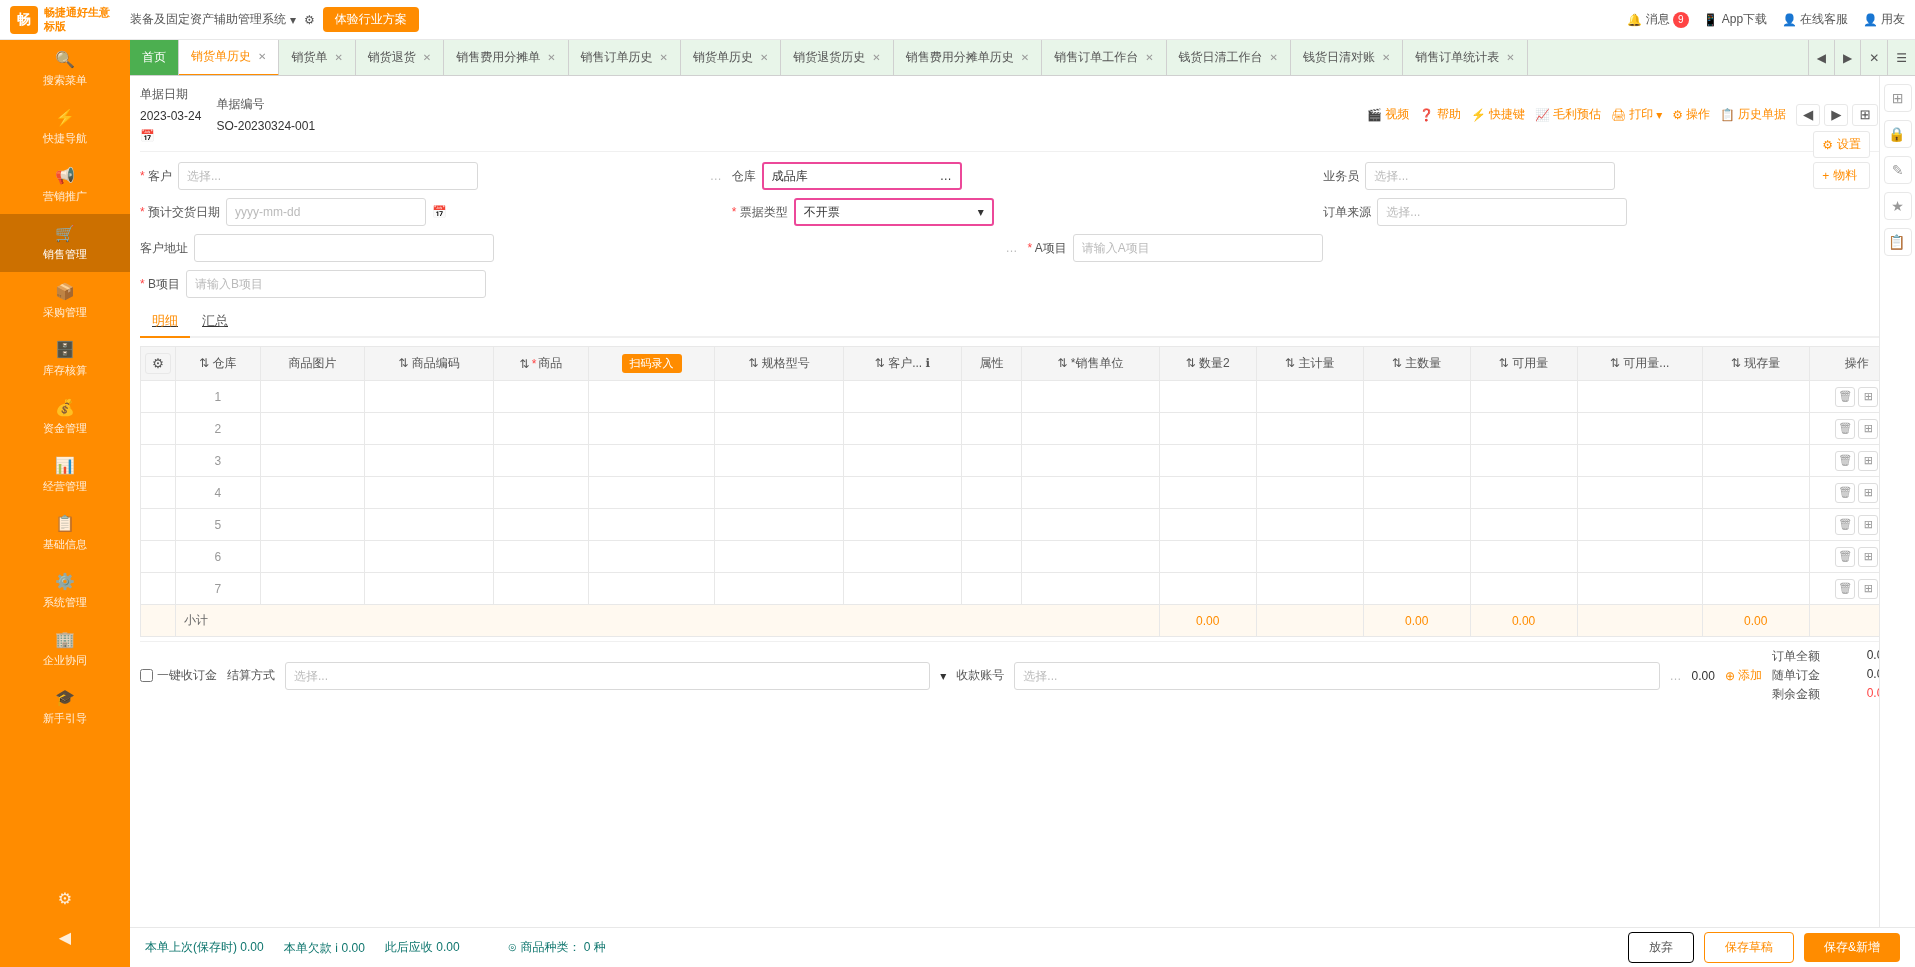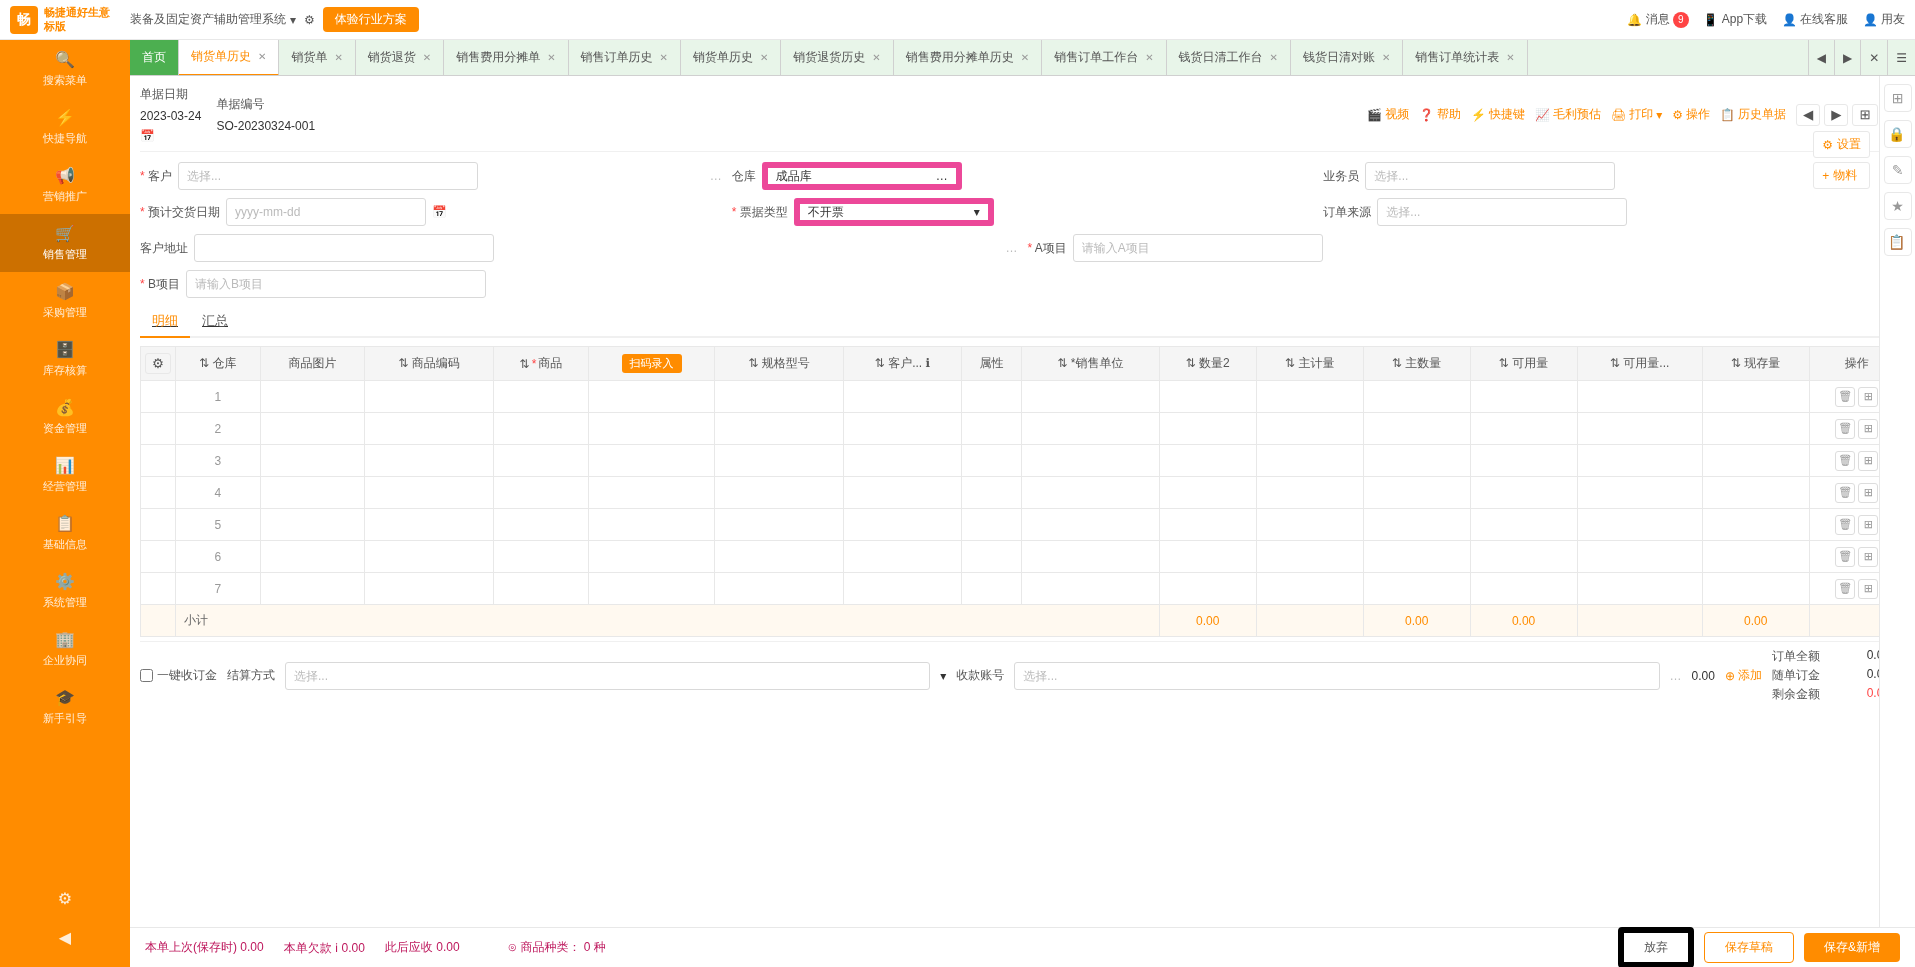--- a/index.html
+++ b/index.html
@@ -45,21 +45,21 @@
     .header-actions { margin-left: auto; display: flex; align-items: center; gap: 10px; font-size: 12px; color: #ff8c00; cursor: pointer; }
     .header-action-item { display: flex; align-items: center; gap: 3px; }
 
     
     .form-row { display: flex; align-items: center; gap: 10px; margin-bottom: 8px; }
     .form-field { display: flex; align-items: center; gap: 6px; flex: 1; }
     .field-label { color: #555; font-size: 12px; white-space: nowrap; }
     .field-label.required::before { content: '* '; color: #f44; }
     .field-input { flex: 1; height: 28px; border: 1px solid #d9d9d9; border-radius: 3px; padding: 0 8px; font-size: 12px; color: #333; background: #fff; outline: none; }
     .field-input::placeholder { color: #bbb; }
-    .field-select { display: flex; align-items: center; gap: 20px; flex: 1; height: 28px; border: 6px solid #ec4899; border-radius: 3px; padding: 0 8px; font-size: 12px; background: #fff; cursor: pointer; }
+    .field-select { display: flex; align-items: center; gap: 20px; flex: 1; height: 28px; border: 2px solid #ec4899; border-radius: 3px; padding: 0 8px; font-size: 12px; background: #fff; cursor: pointer; }
     .field-dots { color: #bbb; margin-left: auto; }
 
     
     .detail-tabs { display: flex; margin-bottom: 8px; border-bottom: 2px solid #f0f0f0; text-decoration: underline; }
     .detail-tab { padding: 6px 12px; cursor: pointer; font-size: 13px; color: #555; border-bottom: 2px solid transparent; margin-bottom: -2px; }
     .detail-tab.active { color: #ff8c00; border-bottom-color: #ff8c00; font-weight: 500; }
 
     
     .data-table { width: 100%; border-collapse: collapse; font-size: 12px; }
     .data-table th { background: #f5f5f5; border: 1px solid #e8e8e8; padding: 6px 4px; text-align: center; color: #555; font-weight: normal; white-space: nowrap; }
@@ -75,23 +75,23 @@
     .footer-form { display: flex; align-items: center; gap: 10px; padding: 6px 0; border-top: 1px solid #f0f0f0; }
     .checkbox-label { display: flex; align-items: center; gap: 4px; font-size: 12px; color: #555; cursor: pointer; }
     .add-btn { color: #ff8c00; cursor: pointer; display: flex; align-items: center; gap: 3px; }
     .amount-summary { margin-left: auto; display: flex; flex-direction: column; gap: 2px; text-align: right; padding-right: 15px; }
     .amount-row { display: flex; justify-content: space-between; gap: 20px; font-size: 12px; }
     .amount-label { color: #555; }
     .amount-value { color: #333; min-width: 50px; text-align: right; }
     .amount-value.highlight { color: #f44; }
 
     
-    .bottom-info { display: flex; align-items: center; gap: 20px; font-size: 12px; color: #be185d; flex: 1; }
+    .bottom-info { display: flex; align-items: center; gap: 20px; font-size: 12px; color: #0f766e; flex: 1; }
     .bottom-actions { display: flex; align-items: center; gap: 10px; }
-    .btn-discard { padding: 6px 20px; border: 6px solid #000000; background: #fff; color: #555; border-radius: 4px; cursor: pointer; font-size: 12px; }
+    .btn-discard { padding: 6px 20px; border: 1px solid #000000; background: #fff; color: #555; border-radius: 4px; cursor: pointer; font-size: 12px; }
     .btn-save-draft { padding: 6px 20px; border: 1px solid #ff8c00; background: #fff; color: #ff8c00; border-radius: 4px; cursor: pointer; font-size: 12px; }
     .btn-save-new { padding: 6px 20px; background: #ff8c00; color: white; border-radius: 4px; cursor: pointer; font-size: 12px; border: none; }
 
     
     .right-panel { position: absolute; right: 0; top: 0; bottom: 0; width: 36px; background: #fff; border-left: 1px solid #e8e8e8; display: flex; flex-direction: column; align-items: center; padding: 8px 0; gap: 8px; }
     .right-panel-btn { width: 28px; height: 28px; border: 1px solid #e8e8e8; border-radius: 4px; display: flex; align-items: center; justify-content: center; cursor: pointer; color: #999; font-size: 14px; }
 
     
     .table-scroll { overflow-x: auto; margin-bottom: 4px; }
     .table-scroll::-webkit-scrollbar { height: 6px; }

